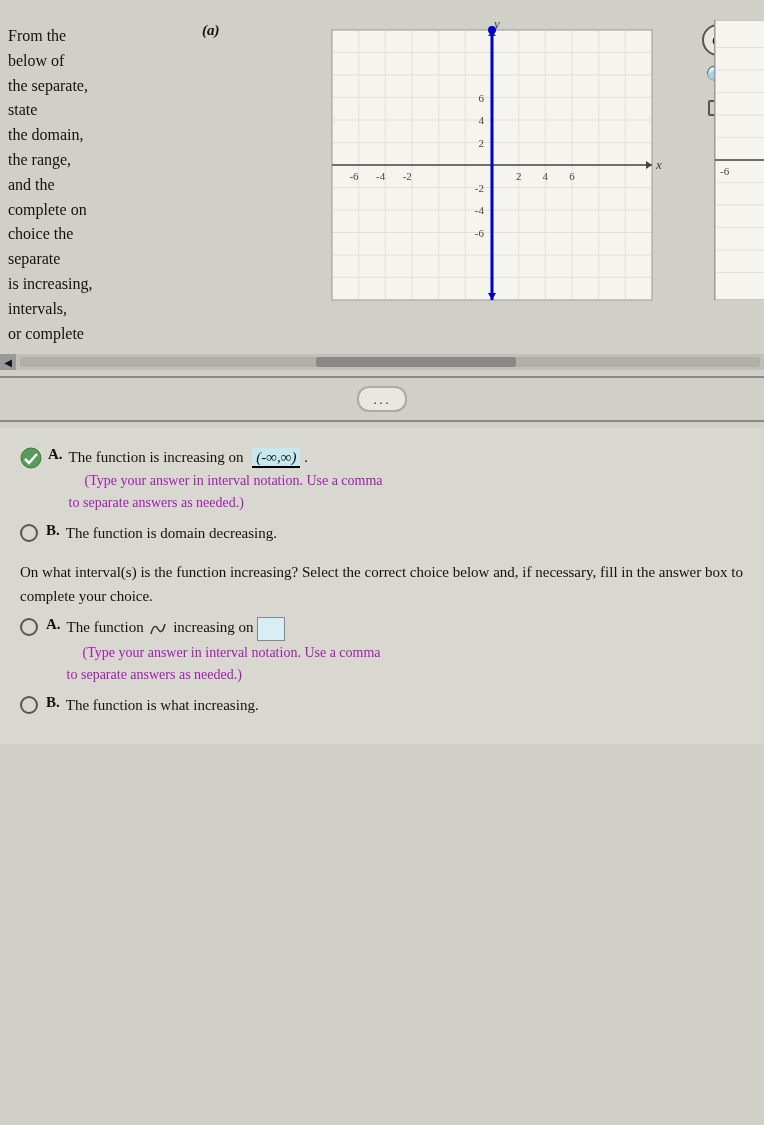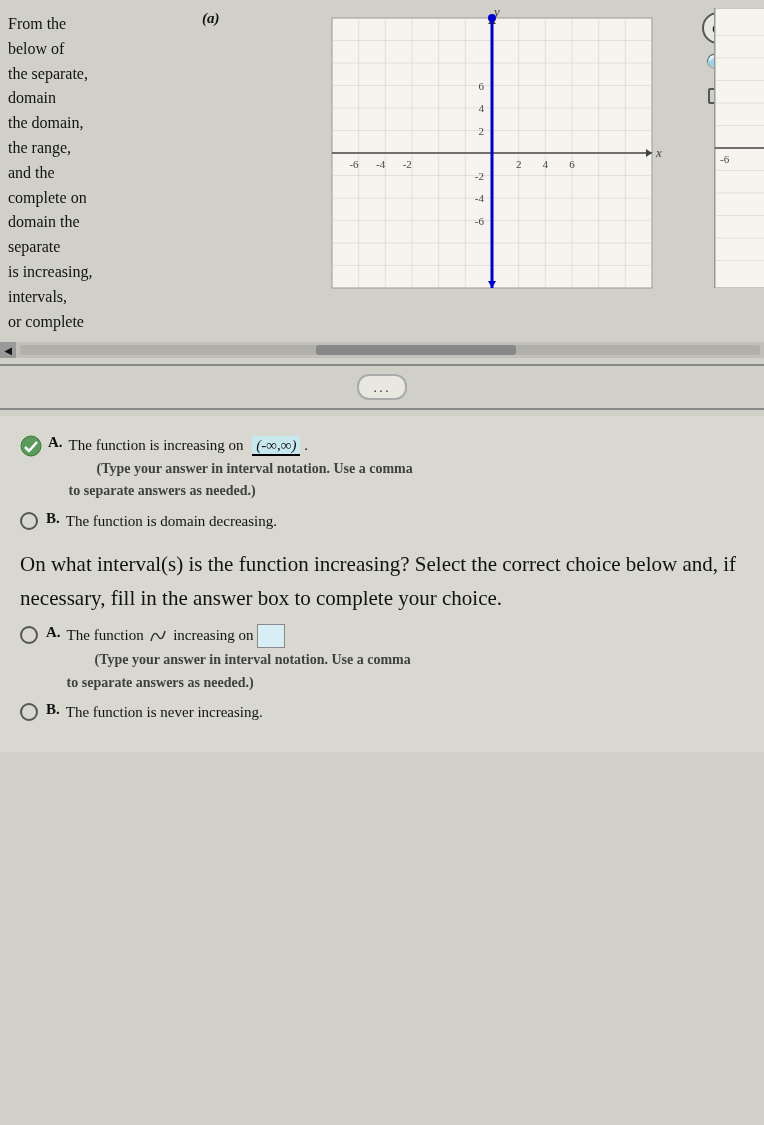--- a/index.html
+++ b/index.html
@@ -9,21 +9,21 @@
       background: #d0cfc8;
       font-family: 'Times New Roman', Times, serif;
       font-size: 15px;
       color: #111;
       overflow-x: hidden;
     }
 
     .top-section {
       display: flex;
       flex-direction: row;
-      padding: 8px 0 0 0;
+      padding: 20px 0 0 0;
       background: #d0cfc8;
       position: relative;
     }
 
     .left-text {
       width: 200px;
       padding: 4px 8px;
       font-size: 16px;
       line-height: 1.55;
     }
@@ -188,28 +188,27 @@
     }
 
     .choice-text {
       font-size: 15px;
       line-height: 1.5;
       flex: 1;
     }
 
     .sub-text {
       font-size: 14px;
-      color: #404040;
-      margin-left: 28px;
+      color: #a21caf;
+      margin-left: 16px;
       line-height: 1.5;
-      font-weight: bold;
     }
 
     .question-text {
-      font-size: 21px;
+      font-size: 15px;
       line-height: 1.6;
       margin: 16px 0 8px 0;
       color: #111;
     }
 
     .answer-input {
       display: inline-block;
       width: 28px;
       height: 24px;
       background: #d8eef5;
@@ -219,26 +218,26 @@
   </style>
 </head>
 <body>
 
 <div class="top-section">
 
   <div class="left-text">
     <span>From the</span><br>
     <span>below of</span><br>
     <span>the separate,</span><br>
-    <span>domain</span><br>
+    <span>state</span><br>
     <span>the domain,</span><br>
     <span>the range,</span><br>
     <span>and the</span><br>
     <span>complete on</span><br>
-    <span>domain the</span><br>
+    <span>choice the</span><br>
     <span>separate</span><br>
     <span>is increasing,</span><br>
     <span>intervals,</span><br>
     <span>or complete</span>
   </div>
 
   <div class="graph-area">
     <span class="graph-label-a">(a)</span>
     <span class="graph-label-b" style="position:absolute;top:2px;right:4px;">(b)</span>
 
@@ -398,16 +397,16 @@
       <span>increasing on</span>
       <span class="answer-input">&nbsp;</span>
       <br>
       <span class="sub-text">(Type your answer in interval notation. Use a comma<br>to separate answers as needed.)</span>
     </div>
   </div>
 
   <div class="choice-row">
     <div class="radio-outer"></div>
     <span class="choice-letter">B.</span>
-    <span class="choice-text">The function is never increasing.</span>
+    <span class="choice-text">The function is what increasing.</span>
   </div>
 
 </div>
 
 </body></html>

